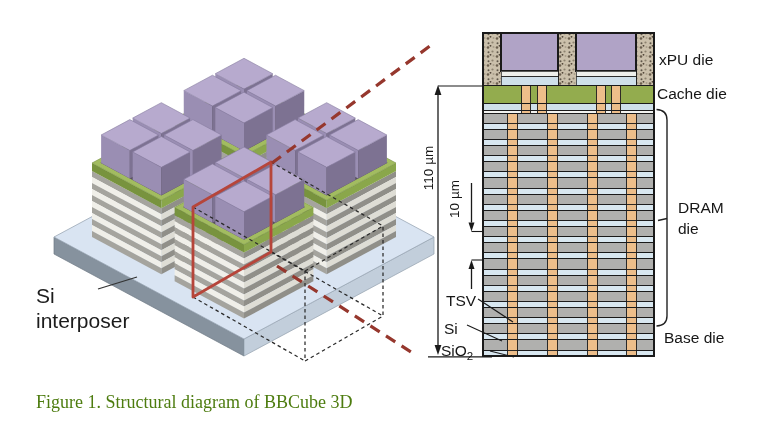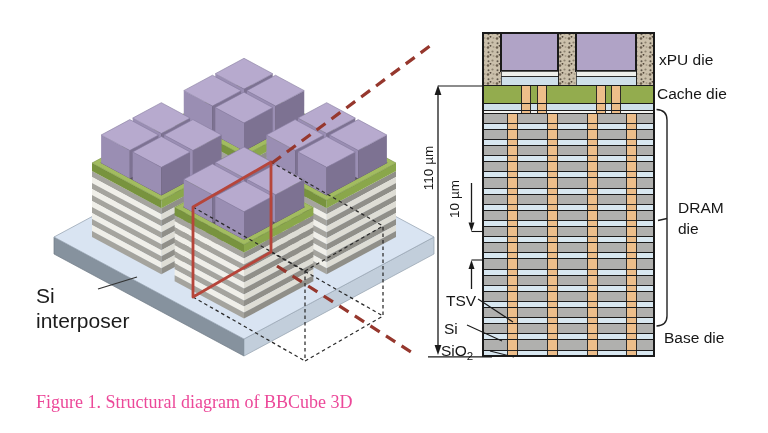--- a/index.html
+++ b/index.html
@@ -5,21 +5,21 @@
   html,body{margin:0;padding:0;background:#ffffff;}
   .page{position:relative;width:768px;height:433px;background:#ffffff;overflow:hidden;
         font-family:"Liberation Sans",sans-serif;}
   svg{position:absolute;left:0;top:0;}
   svg text{font-family:"Liberation Sans",sans-serif;fill:#161616;}
   .dim-text{font-size:13.5px;}
   .die-label{font-size:15.5px;}
   .layer-label{font-size:15.5px;}
   .iso-label{font-size:21px;fill:#1c1c1c;}
   .caption{position:absolute;left:36px;top:392px;width:500px;
-           font-family:"Liberation Serif",serif;font-size:18px;color:#ec4899;}
+           font-family:"Liberation Serif",serif;font-size:18px;color:#4d7c0f;}
 </style>
 </head>
 <body>
 
 <div class="page">
 
 <svg width="768" height="433" viewBox="0 0 768 433">
   <defs>
     <pattern id="speck" width="9" height="9" patternUnits="userSpaceOnUse">
       <rect width="9" height="9" fill="#cbc0ab"></rect>

